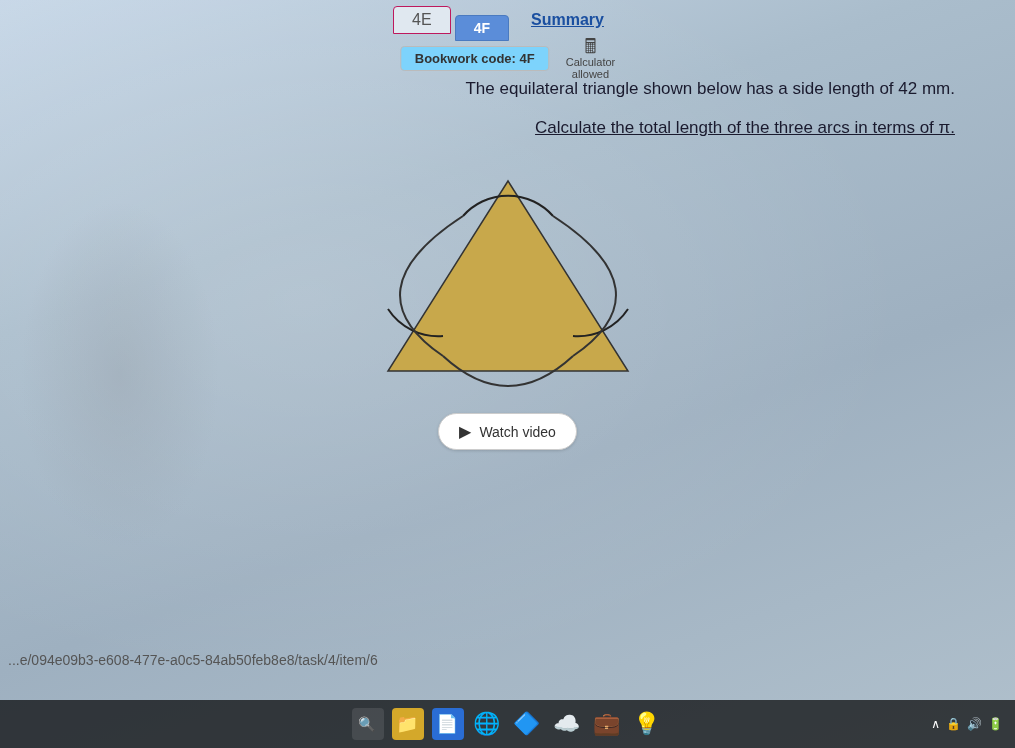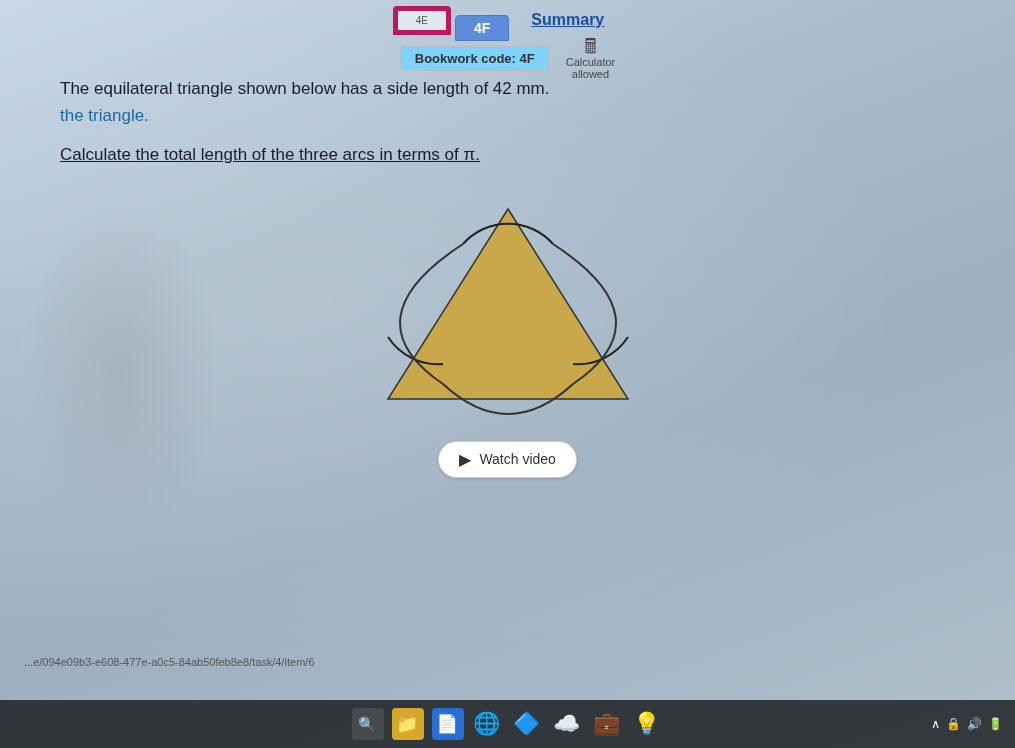--- a/index.html
+++ b/index.html
@@ -37,24 +37,24 @@
       height: 36px;
       display: flex;
       align-items: center;
       justify-content: center;
       gap: 4px;
       padding-top: 4px;
     }
 
     .tab-4e {
       background: #e0e8f0;
-      border: 5px solid #be185d;
+      border: 1px solid #be185d;
       border-radius: 4px 4px 0 0;
       padding: 4px 18px;
-      font-size: 10px;
+      font-size: 16px;
       color: #555;
       cursor: pointer;
     }
 
     .tab-4f {
       background: #5b8dd9;
       border: 1px solid #4a7ac0;
       border-radius: 4px 4px 0 0;
       padding: 4px 18px;
       font-size: 14px;
@@ -115,21 +115,21 @@
       top: 75px;
       left: 60px;
       right: 60px;
       text-align: center;
     }
 
     .question-text {
       font-size: 17px;
       color: #1a1a2e;
       line-height: 1.6;
-      text-align: left;
+      text-align: right;
     }
 
     .question-text .highlight {
       color: #1a6aa0;
     }
 
     
     .diagram-container {
       margin: 20px auto 0;
       width: 260px;
@@ -162,23 +162,23 @@
       color: #333;
       font-size: 16px;
     }
 
     
     .url-bar {
       position: absolute;
       bottom: 80px;
       left: 0;
       right: 0;
-      font-size: 11px;
+      font-size: 14px;
       color: #555;
-      padding: 0 24px;
+      padding: 0 8px;
     }
 
     
     .taskbar {
       position: absolute;
       bottom: 0;
       left: 0;
       right: 0;
       height: 48px;
       background: rgba(0,0,0,0.7);
@@ -244,21 +244,20 @@
   <div class="calculator-badge">
     <span class="calc-icon">🖩</span>
     <span>Calculator</span>
     <span>allowed</span>
   </div>
 </div>
 
 <div class="main-content">
   <div class="question-text">
     <p>The equilateral triangle shown below has a side length of 42 mm.</p>
-    <p><span class="highlight">the triangle.</span></p>
     <p style="margin-top:12px;text-decoration:underline;">Calculate the total length of the three arcs in terms of π.</p>
   </div>
 
   <div class="diagram-container">
     <svg class="diagram-svg" viewBox="0 0 260 240" xmlns="http://www.w3.org/2000/svg">
 
       <polygon points="130,20 250,210 10,210" fill="#c8a84b" stroke="#333" stroke-width="1.5"></polygon>
 
       <path d="M 85,55 A 60,60 0 0,1 175,55" fill="none" stroke="#222" stroke-width="2"></path>
 

